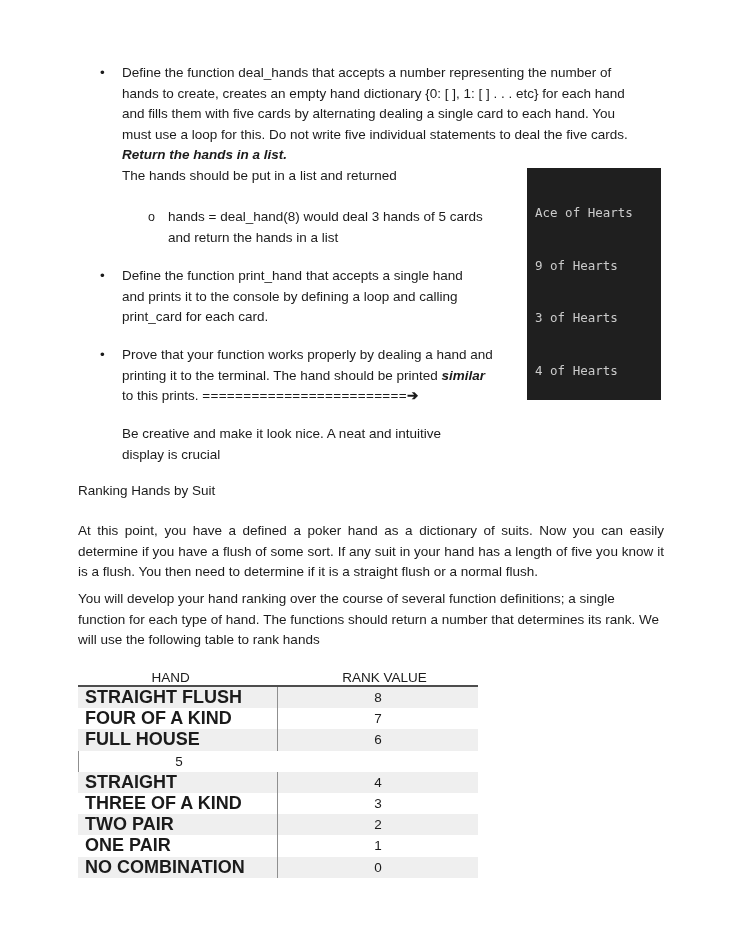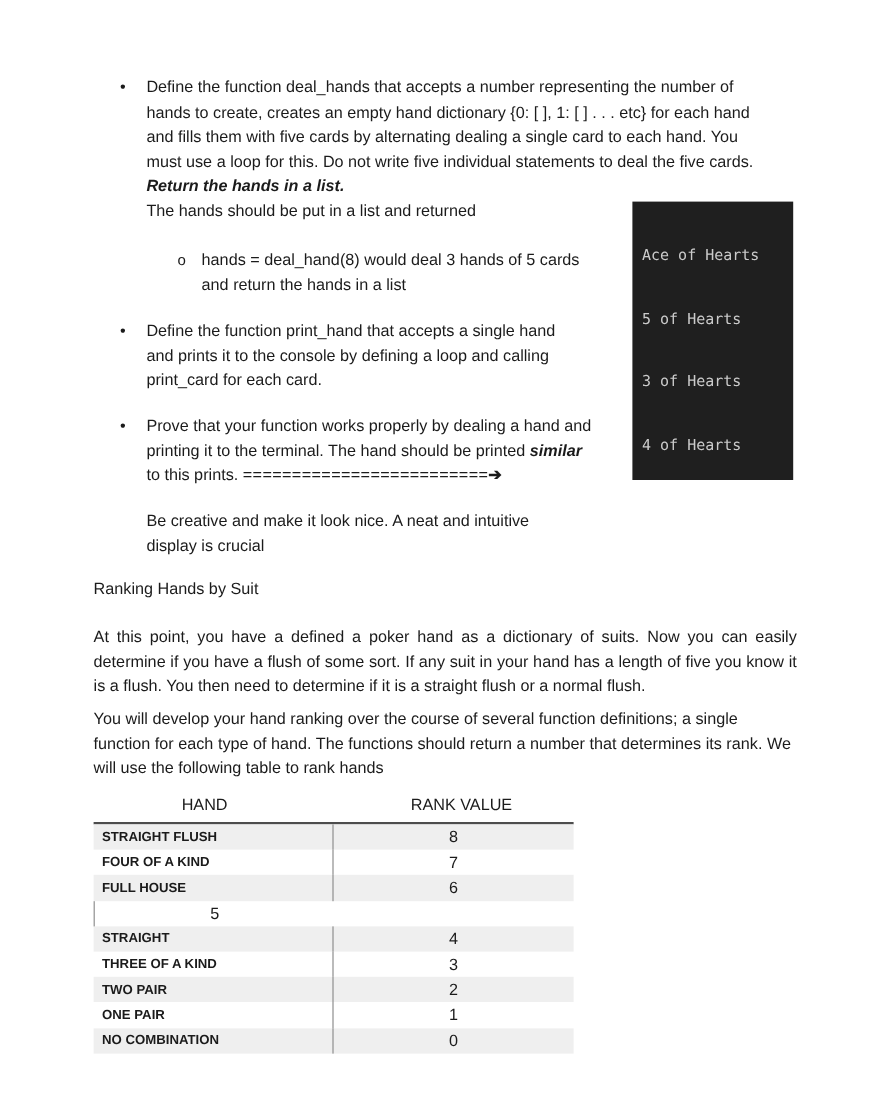--- a/index.html
+++ b/index.html
@@ -21,28 +21,28 @@
   .terminal {
     position:absolute; left:527px; top:168px; width:134px; height:232px;
     background:#1f1f1f; overflow:hidden; box-sizing:border-box;
     padding:1px 0 0 8px;
     font-family:"DejaVu Sans Mono","Liberation Mono",monospace;
     font-size:12.5px; line-height:17.5px; color:#cbcbcb; white-space:pre;
   }
 
   
   .rank-table { position:absolute; left:78px; top:663px; width:400px; }
-  .rt-header { display:flex; height:22px; align-items:flex-start; font-size:13.5px;gap:28px; }
+  .rt-header { display:flex; height:22px; align-items:flex-end; font-size:13.5px;gap:28px; }
   .rt-header .h1 { width:199px; text-align:center; }
   .rt-header .h2 { width:201px; text-align:center; }
   .rt-body { border-top:2px solid #4d4d4d; }
   .rt-row { display:flex; height:21.2px; }
   .rt-row:nth-child(odd) { background:#efefef; }
   .rt-hand {
-    width:192px; padding-left:7px; font-weight:bold; font-size:11px;
+    width:192px; padding-left:7px; font-weight:bold; font-size:18px;
     display:flex; align-items:center;
   }
   .rt-value {
     width:200px; border-left:1px solid #8f8f8f; font-size:13.5px;
     display:flex; align-items:center; justify-content:center;
   }
   .eq { letter-spacing:0.3px; }
   .arrow { font-weight:bold; }
 </style>
 </head>
@@ -69,21 +69,21 @@
 
   <div class="abs body-text bullet-item" style="left:100px; top:345px; width:396px">
     <span class="marker">•</span>
     <div style="width:374px"><span>Prove that your function works properly by dealing a hand and printing it to the terminal. The hand should be printed </span><span class="bi">similar</span><span> to this prints. </span><span class="eq">=========================</span><span class="arrow">➔</span></div>
   </div>
 
   <div class="abs body-text" style="left:122px; top:424px; width:340px">Be creative and make it look nice. A neat and intuitive display is crucial</div>
 
   <div class="terminal">
     <div>Ace of Hearts</div>
-    <div>5 of Hearts</div>
+    <div>9 of Hearts</div>
     <div>3 of Hearts</div>
     <div>4 of Hearts</div>
     
     
     
     
     
     
     
     

